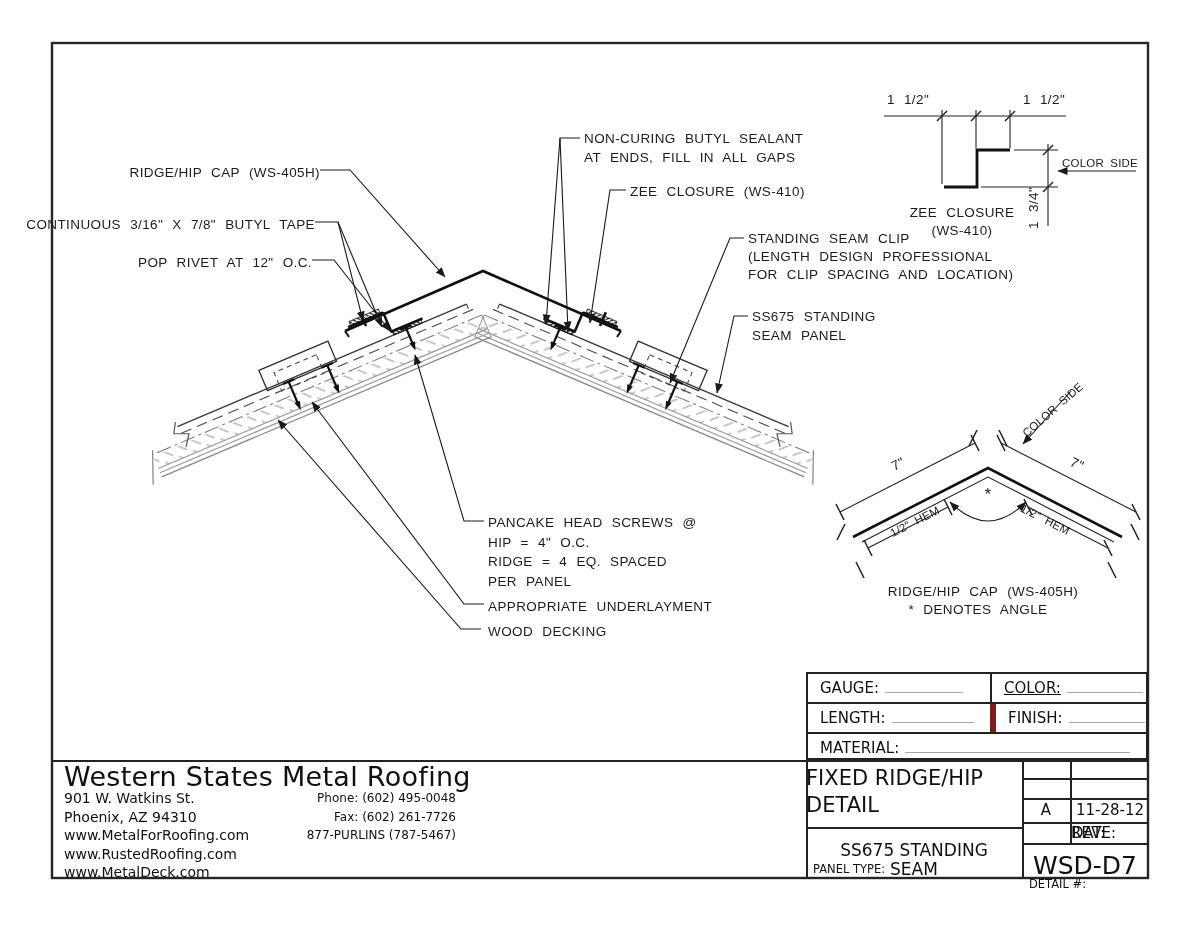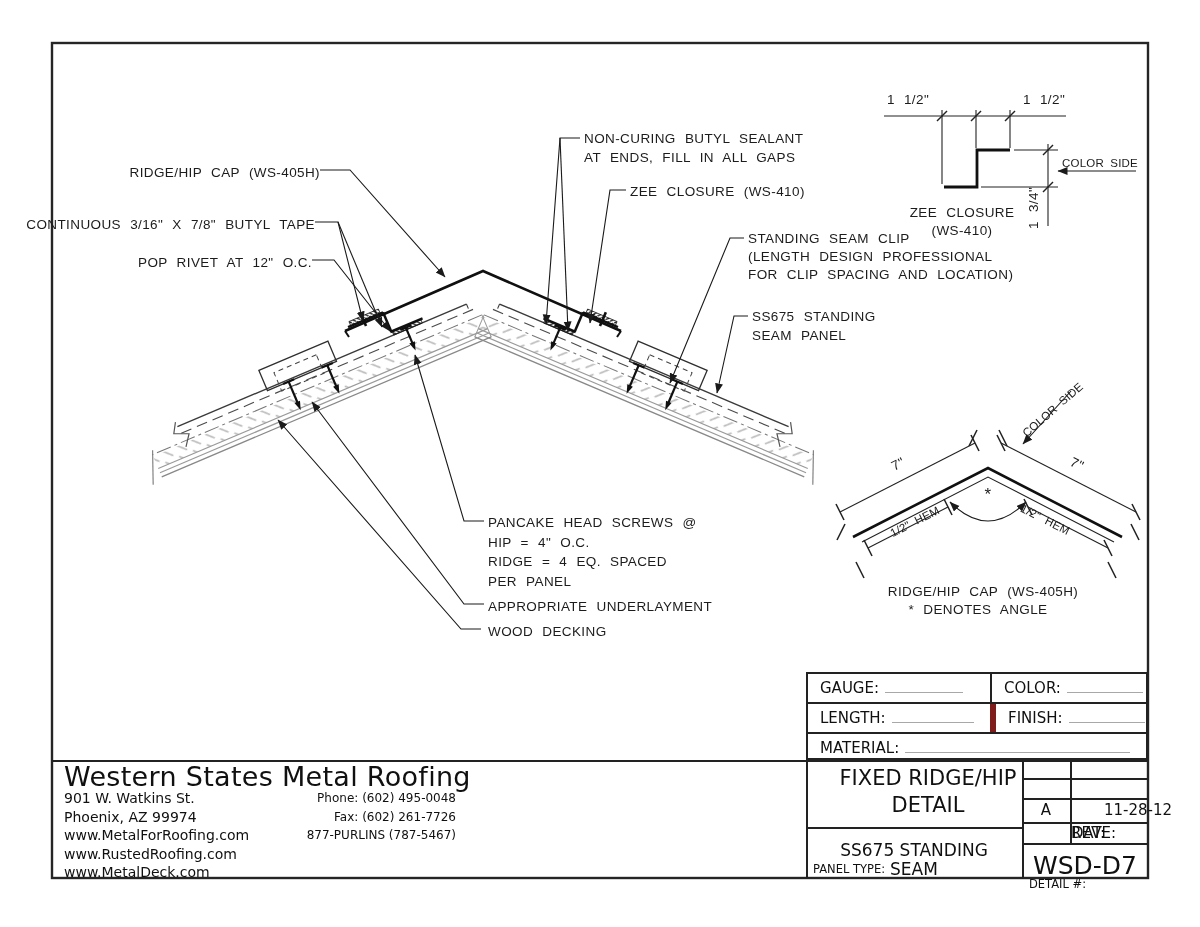--- a/index.html
+++ b/index.html
@@ -208,59 +208,59 @@
 <div class="cad ctr sm" style="left:1053px;top:410px;transform:translate(-50%,-50%) rotate(-41deg);">COLOR SIDE</div>
 <div class="cad ctr sm" style="left:915px;top:522px;transform:translate(-50%,-50%) rotate(-27deg);">1/2" HEM</div>
 <div class="cad ctr sm" style="left:1045px;top:520px;transform:translate(-50%,-50%) rotate(27deg);">1/2" HEM</div>
 <div class="cad ctr" style="left:988px;top:494px;font-size:17px;">*</div>
 <div class="cad ctr" style="left:983px;top:591px;">RIDGE/HIP CAP (WS-405H)</div>
 <div class="cad ctr" style="left:978px;top:609px;">* DENOTES ANGLE</div>
 
 <div class="abs" style="left:806px;top:672px;width:342px;height:88px;border:2px solid #222;box-sizing:border-box;">
   <div style="display:flex;height:28px;border-bottom:2px solid #222;">
     <div class="tb" style="position:static;flex:0 0 170px;border-right:2px solid #222;font-size:15px;padding:5px 0 0 12px;"><span>GAUGE:</span><span class="blank" style="width:78px;"></span></div>
-    <div class="tb" style="position:static;flex:1;font-size:15px;padding:5px 0 0 12px;"><span>COLOR:</span><span class="blank" style="width:76px;"></span></div>
+    <div class="tb" style="position:static;flex:1;font-size:15px;padding:5px 0 0 12px;text-decoration:underline;"><span>COLOR:</span><span class="blank" style="width:76px;"></span></div>
   </div>
   <div style="display:flex;height:28px;border-bottom:2px solid #222;">
     <div class="tb" style="position:static;flex:0 0 170px;border-right:6px solid #7f1d1d;font-size:15px;padding:5px 0 0 12px;"><span>LENGTH:</span><span class="blank" style="width:82px;"></span></div>
     <div class="tb" style="position:static;flex:1;font-size:15px;padding:5px 0 0 12px;"><span>FINISH:</span><span class="blank" style="width:76px;"></span></div>
   </div>
   <div class="tb" style="position:static;height:26px;font-size:15px;padding:5px 0 0 12px;"><span>MATERIAL:</span><span class="blank" style="width:225px;"></span></div>
 </div>
 
 <div class="hline" style="left:52px;top:760px;width:1096px;height:2px;"></div>
 <div class="vline" style="left:806px;top:760px;width:2px;height:118px;"></div>
 <div class="vline" style="left:1022px;top:760px;width:2px;height:118px;"></div>
 <div class="hline" style="left:806px;top:827px;width:218px;height:2px;"></div>
 <div class="vline" style="left:1070px;top:760px;width:2px;height:85px;"></div>
 <div class="hline" style="left:1022px;top:778px;width:126px;height:1.5px;"></div>
 <div class="hline" style="left:1022px;top:798px;width:126px;height:1.5px;"></div>
 <div class="hline" style="left:1022px;top:822px;width:126px;height:1.5px;"></div>
 <div class="hline" style="left:1022px;top:843px;width:126px;height:2px;"></div>
 
-<div class="tb" style="left:806px;top:765px;width:244px;font-size:21px;line-height:27px;text-align:center;">
+<div class="tb" style="left:806px;top:765px;width:244px;font-size:21px;line-height:27px;text-align:left;">
   <div>FIXED RIDGE/HIP</div>
   <div>DETAIL</div>
 </div>
 <div class="tb celllbl" style="left:813px;top:831px;">PANEL TYPE:</div>
 <div class="tb" style="left:806px;top:841px;width:216px;font-size:17px;line-height:19px;text-align:center;">
   <div>SS675 STANDING</div>
   <div>SEAM</div>
 </div>
 <div class="tb" style="left:1022px;top:801px;width:48px;font-size:15px;text-align:center;">A</div>
-<div class="tb" style="left:1072px;top:801px;width:76px;font-size:15px;text-align:center;padding-left:28px;">11-28-12</div>
+<div class="tb" style="left:1072px;top:801px;width:76px;font-size:15px;text-align:center;">11-28-12</div>
 <div class="tb" style="left:1022px;top:824px;width:36px;font-size:15px;text-align:center;margin-left:48px;">REV:</div>
 <div class="tb" style="left:1072px;top:824px;width:76px;font-size:15px;text-align:left;">DATE:</div>
 <div class="tb celllbl" style="left:1029px;top:846px;">DETAIL #:</div>
 <div class="tb" style="left:1022px;top:851px;width:126px;font-size:25px;text-align:center;">WSD-D7</div>
 
 <div class="tb" style="left:64px;top:761px;font-size:27px;letter-spacing:.3px;">Western States Metal Roofing</div>
 <div class="tb" style="left:64px;top:789px;font-size:14px;line-height:18.6px;">
   <div>901 W. Watkins St.</div>
-  <div>Phoenix, AZ 99974</div>
+  <div>Phoenix, AZ 94310</div>
   <div>www.MetalForRoofing.com</div>
   <div>www.RustedRoofing.com</div>
   <div>www.MetalDeck.com</div>
 </div>
 <div class="tb" style="left:268px;top:789px;width:188px;font-size:12px;line-height:18.6px;text-align:right;">
   <div>Phone: (602) 495-0048</div>
   <div>Fax: (602) 261-7726</div>
   <div>877-PURLINS (787-5467)</div>
 </div>
 

